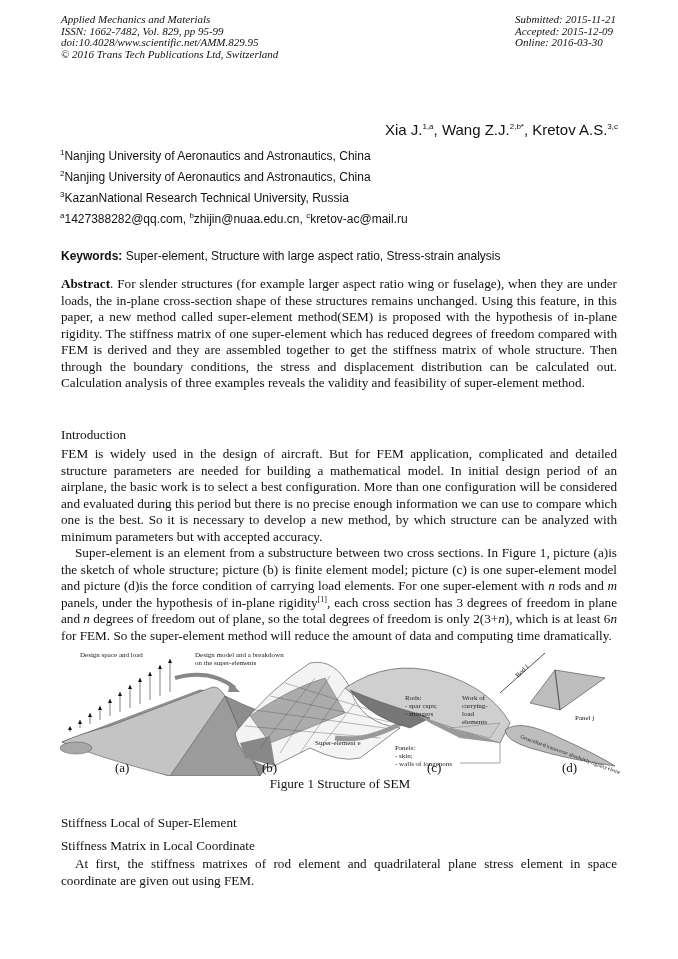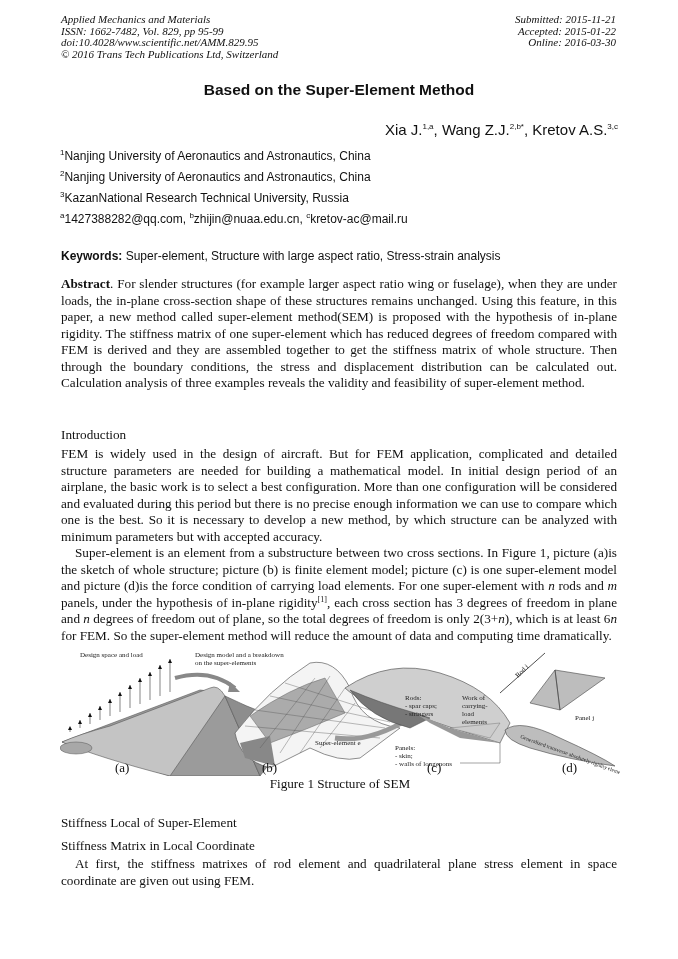--- a/index.html
+++ b/index.html
@@ -1,18 +1,18 @@
 <!DOCTYPE html>
 <html><head>
 <meta charset="utf-8">
 <style>
   html, body { margin:0; padding:0; background:#ffffff; }
   body { width:678px; height:959px; position:relative; overflow:hidden; color:#111; }
   .hdr-left { position:absolute; left:61px; top:14px; font-family:"Liberation Serif", serif; font-style:italic; font-size:11px; line-height:11.5px; }
-  .hdr-right { position:absolute; right:62px; top:14px; font-family:"Liberation Serif", serif; font-style:italic; font-size:11px; line-height:11.5px; text-align:right; }
+  .hdr-right { position:absolute; right:62px; top:14px; font-family:"Liberation Serif", serif; font-style:italic; font-size:11px; line-height:11.5px; text-align:left; }
   .title { position:absolute; left:60px; width:558px; top:80px; font-family:"Liberation Sans", sans-serif; font-weight:bold; font-size:15.5px; line-height:19px; text-align:center; }
   .authors { position:absolute; left:60px; width:558px; top:120px; font-family:"Liberation Sans", sans-serif; font-size:15px; text-align:right; line-height:20px; }
   .aff { position:absolute; left:60px; width:558px; font-family:Liberation Sans, sans-serif; font-size:12px; text-align:left; line-height:14px; }
   sup { font-size:8px; vertical-align:super; line-height:0; }
   .kw { position:absolute; left:61px; top:249px; font-family:"Liberation Sans", sans-serif; font-size:12px; }
   .para { position:absolute; left:61px; width:556px; font-family:"Liberation Serif", serif; font-size:13.2px; line-height:16.5px; text-align:justify; }
   .heading { position:absolute; left:61px; font-family:"Liberation Serif", serif; font-weight:normal; font-size:13.2px; }
   .subheading { position:absolute; left:61px; font-family:"Liberation Serif", serif; font-size:13.2px; }
   .indent { text-indent:14px; }
   .figure { position:absolute; left:60px; top:648px; width:560px; height:128px; }
@@ -24,26 +24,25 @@
 <body>
 
 <div class="hdr-left">
   <div>Applied Mechanics and Materials</div>
   <div>ISSN: 1662-7482, Vol. 829, pp 95-99</div>
   <div>doi:10.4028/www.scientific.net/AMM.829.95</div>
   <div>© 2016 Trans Tech Publications Ltd, Switzerland</div>
 </div>
 <div class="hdr-right">
   <div>Submitted: 2015-11-21</div>
-  <div>Accepted: 2015-01-22</div>
+  <div>Accepted: 2015-12-09</div>
   <div>Online: 2016-03-30</div>
 </div>
 
 <div class="title">
-  <div>Based on the Super-Element Method</div>
 </div>
 
 <div class="authors">
   <span>Xia J.</span><sup>1,a</sup>,
   <span>Wang Z.J.</span><sup>2,b*</sup>,
   <span>Kretov A.S.</span><sup>3,c</sup>
 </div>
 
 <div class="aff" style="top:149px"><sup>1</sup><span>Nanjing University of Aeronautics and Astronautics, China</span></div>
 <div class="aff" style="top:170px"><sup>2</sup><span>Nanjing University of Aeronautics and Astronautics, China</span></div>

